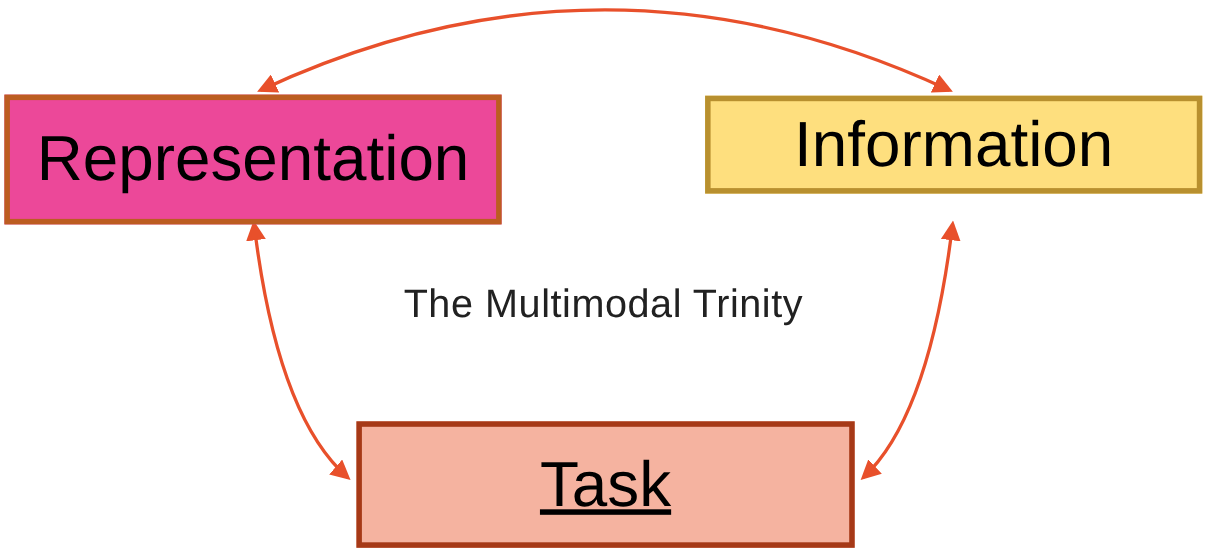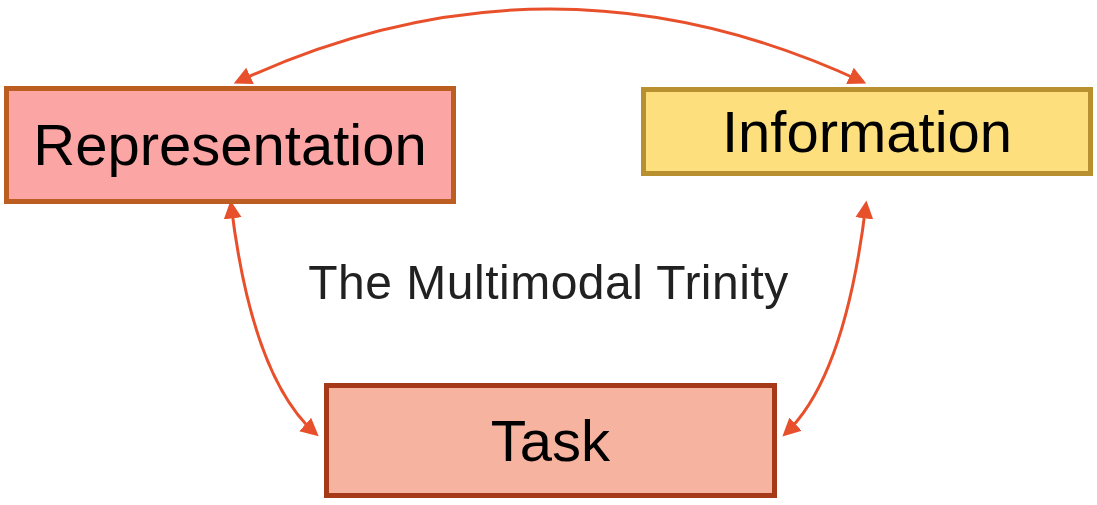--- a/index.html
+++ b/index.html
@@ -34,29 +34,29 @@
   .node-representation {
     left: 4px; top: 86px;
     width: 452px; height: 118px;
   }
   .node-information {
     left: 641px; top: 87px;
     width: 452px; height: 89px;
   }
   .node-task {
     left: 324px; top: 383px;
-    width: 453px; height: 115px;
+    width: 453px; height: 115px; text-decoration: underline;
   }
   .diagram-title {
     position: absolute;
     left: 0px;
     top: 255px;
     width: 1097px;
     text-align: center;
-    font-size: 48px;
+    font-size: 36px;
     font-weight: 300;
     color: #212121;
     letter-spacing: 0.5px;
     white-space: nowrap;
   }
   svg.edges {
     position: absolute;
     left: 0; top: 0;
     width: 1097px;
     height: 505px;
@@ -80,21 +80,21 @@
     <defs>
       <marker id="ah" viewBox="0 0 10 10" refX="8" refY="5" markerWidth="6" markerHeight="6" orient="auto-start-reverse">
         <path class="ah" d="M 0 0 L 10 5 L 0 10 z"></path>
       </marker>
     </defs>
     <path class="edge" d="M 237 82 Q 550 -64 863 82" marker-start="url(#ah)" marker-end="url(#ah)"></path>
     <path class="edge" d="M 231 204 Q 252 378 316 434" marker-start="url(#ah)" marker-end="url(#ah)"></path>
     <path class="edge" d="M 866 204 Q 845 378 785 434" marker-start="url(#ah)" marker-end="url(#ah)"></path>
   </svg>
 
-  <div class="node node-representation" style="background: #fca5a5; border-color: rgb(188, 93, 33);">
+  <div class="node node-representation" style="background: #ec4899; border-color: rgb(188, 93, 33);">
     <span>Representation</span>
   </div>
 
   <div class="node node-information" style="background: rgb(254, 223, 126); border-color: rgb(184, 144, 47);">
     <span>Information</span>
   </div>
 
   <div class="node node-task" style="background: rgb(245, 179, 160); border-color: rgb(166, 57, 23);">
     <span>Task</span>
   </div>

